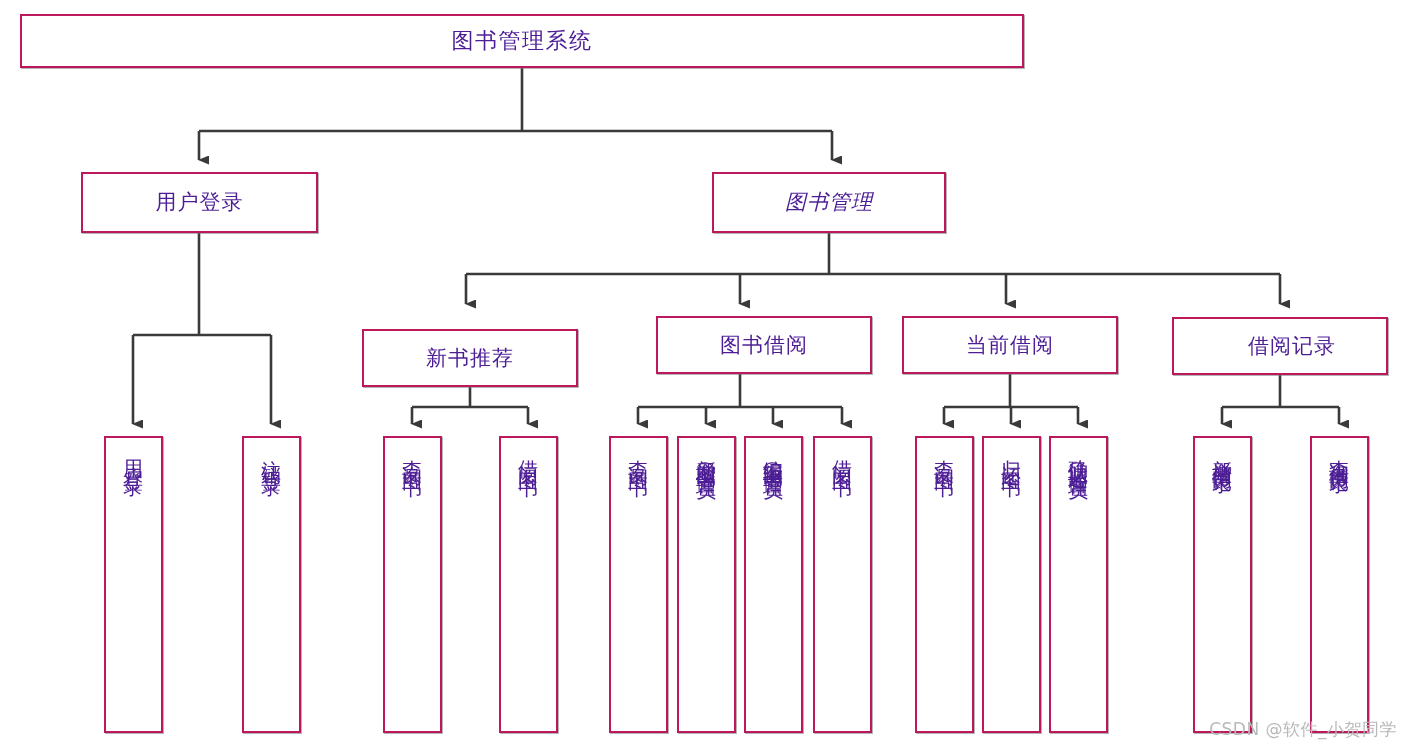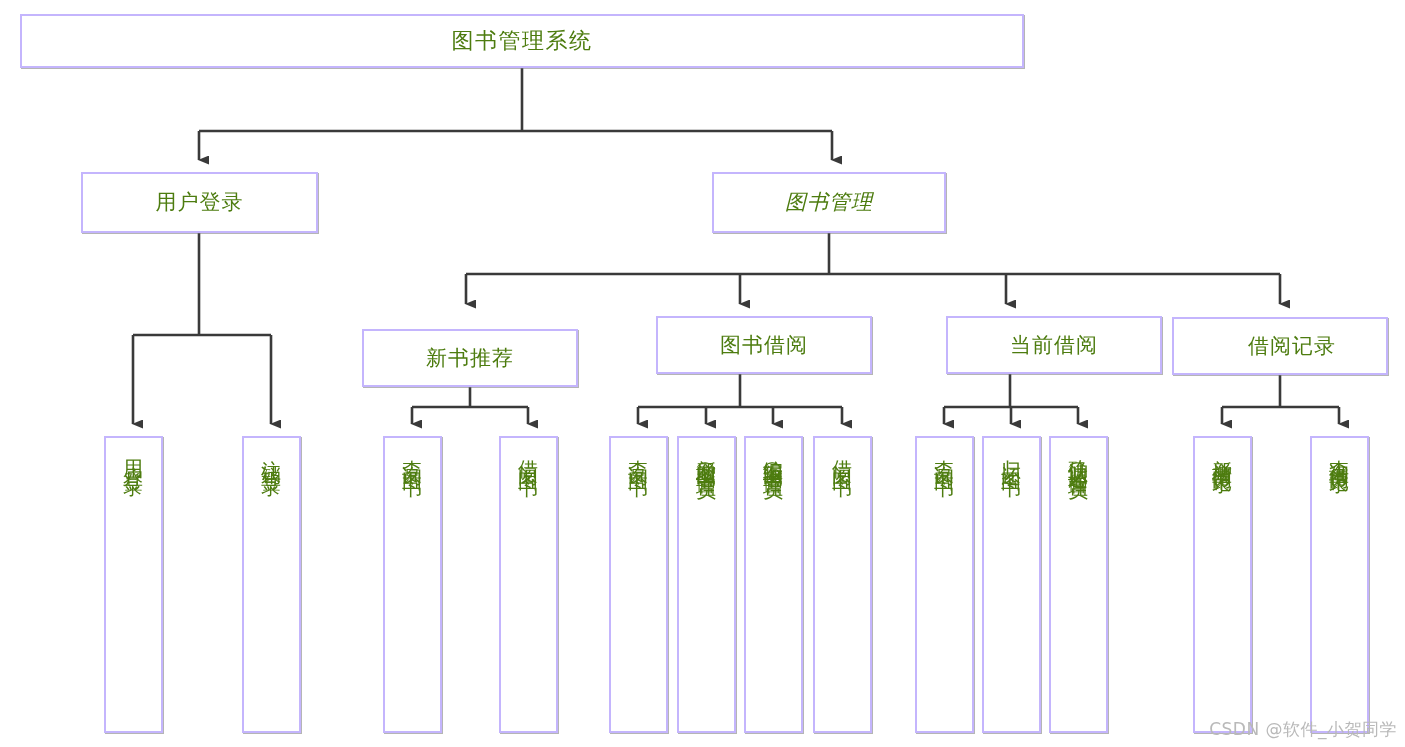--- a/index.html
+++ b/index.html
@@ -23,25 +23,25 @@
     left: 0;
     top: 0;
     width: 1405px;
     height: 747px;
     pointer-events: none;
   }
   .node {
     position: absolute;
     box-sizing: border-box;
     background: #ffffff;
-    border: 2px solid #c4b5fd;
+    border: 2px solid #be185d;
     display: flex;
     align-items: center;
     justify-content: center;
-    color: #4d7c0f;
+    color: #4c1d95;
     text-align: center;
     box-shadow: 1px 1px 0 rgba(120,120,120,0.55);
   }
   .node .lbl {
     display: block;
     line-height: 1.18;
   }
   
   .node.horiz {
     font-size: 21px;
@@ -147,21 +147,21 @@
   <div class="node horiz" style="left:712px; top:172px; width:234px; height:61px;font-style:italic;">
     <span class="lbl">图书管理</span>
   </div>
 
   <div class="node horiz" style="left:362px; top:316px; width:216px; height:58px;margin-top:13px;">
     <span class="lbl">新书推荐</span>
   </div>
   <div class="node horiz" style="left:632px; top:316px; width:216px; height:58px;margin-left:24px;">
     <span class="lbl">图书借阅</span>
   </div>
-  <div class="node horiz" style="left:902px; top:316px; width:216px; height:58px;margin-left:44px;">
+  <div class="node horiz" style="left:902px; top:316px; width:216px; height:58px;">
     <span class="lbl">当前借阅</span>
   </div>
   <div class="node horiz" style="left:1172px; top:317px; width:216px; height:58px;padding-left:24px;">
     <span class="lbl">借阅记录</span>
   </div>
 
   <div class="node vert mid" style="left:104px; top:436px; width:59px; height:297px;">
     <span class="lbl">用户登录</span>
   </div>
   <div class="node vert mid" style="left:242px; top:436px; width:59px; height:297px;">

